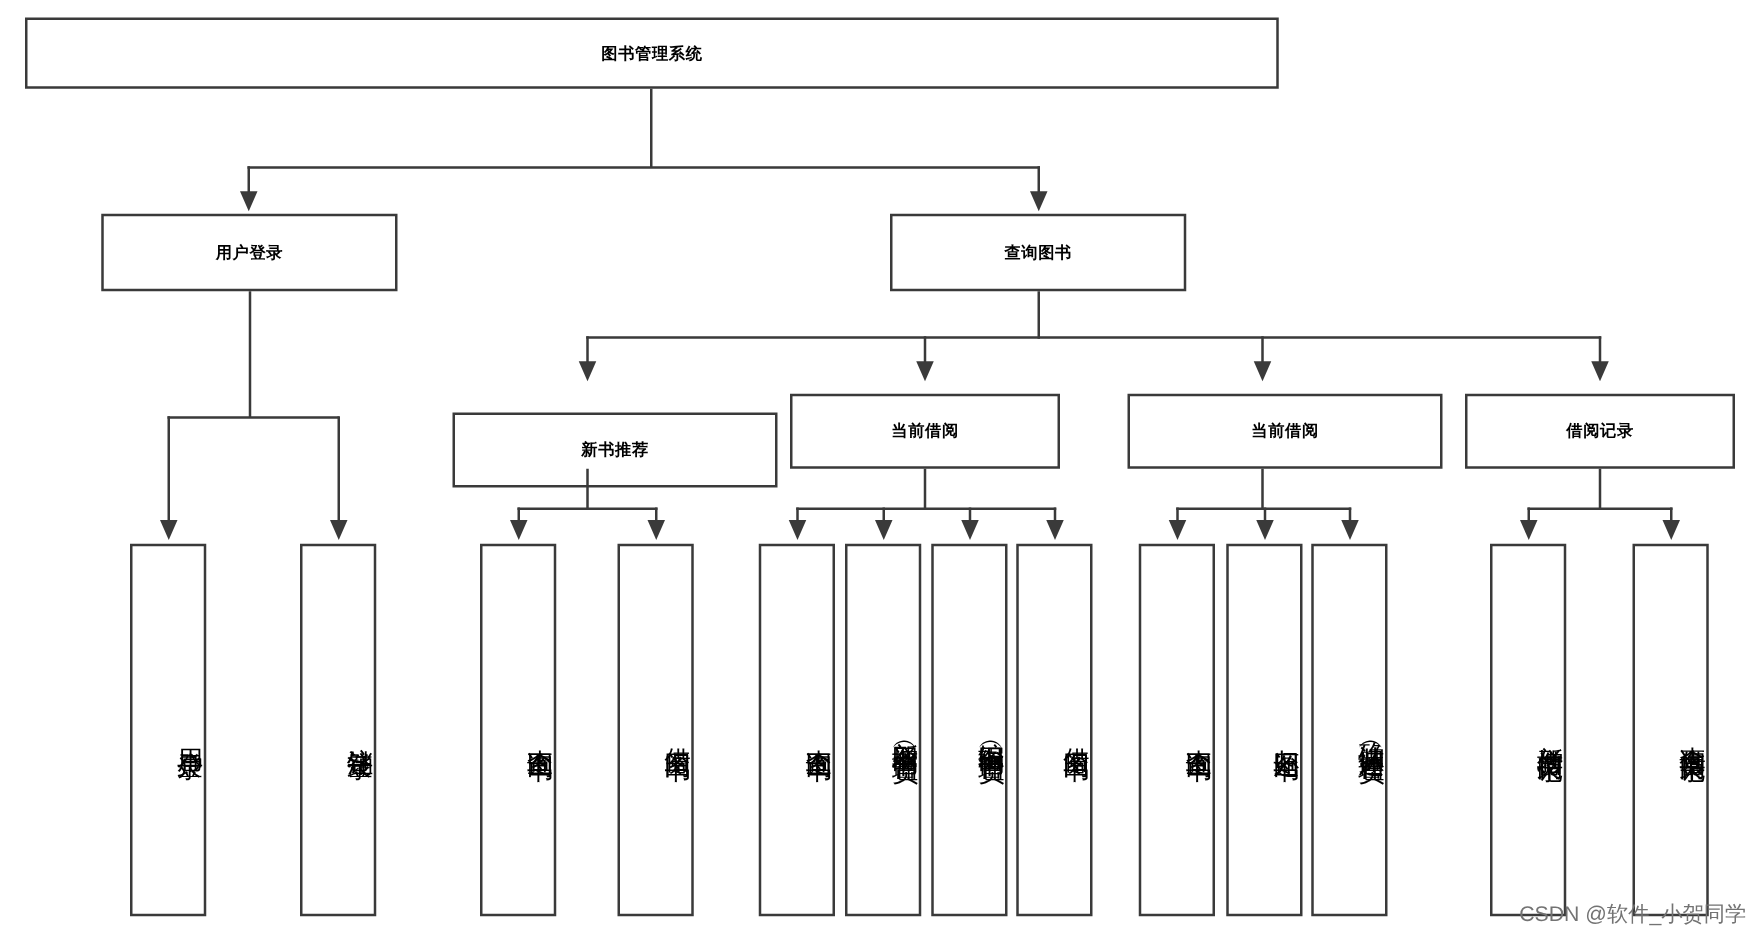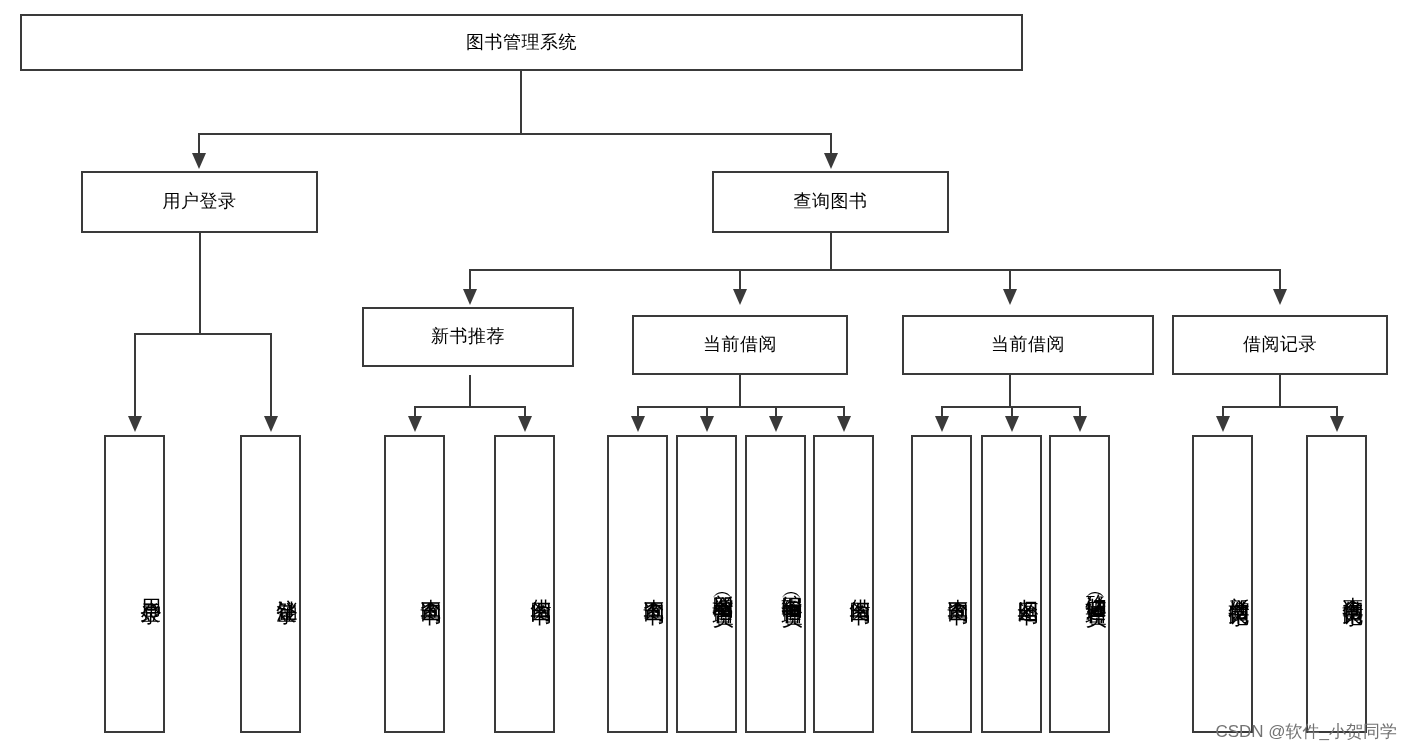--- a/index.html
+++ b/index.html
@@ -25,22 +25,23 @@
     background: #ffffff;
     border: 2px solid #3a3a3a;
     color: #000000;
     display: flex;
     align-items: center;
     justify-content: center;
     text-align: center;
     line-height: 1.18;
   }
   .node.h {
-    font-size: 18px;
+    font-size: 13px;
     letter-spacing: 0.5px;
+    font-weight: bold;
   }
   .node.v {
     writing-mode: vertical-rl;
     text-orientation: upright;
     font-size: 21px;
     letter-spacing: 2px;
     padding-top: 4px;
     align-items: flex-start;
     justify-content: center;
   }
@@ -122,21 +123,21 @@
 
   <div class="vline" style="left:739px; top:269px; height:22px;"></div>
   <div class="arrow" style="left:733px; top:289px;"></div>
 
   <div class="vline" style="left:1009px; top:269px; height:22px;"></div>
   <div class="arrow" style="left:1003px; top:289px;"></div>
 
   <div class="vline" style="left:1279px; top:269px; height:22px;"></div>
   <div class="arrow" style="left:1273px; top:289px;"></div>
 
-  <div class="node h" style="left:362px; top:307px; width:212px; height:60px;">
+  <div class="node h" style="left:362px; top:330px; width:260px; height:60px;">
     <span class="node-label">新书推荐</span>
   </div>
   <div class="node h" style="left:632px; top:315px; width:216px; height:60px;">
     <span class="node-label">当前借阅</span>
   </div>
   <div class="node h" style="left:902px; top:315px; width:252px; height:60px;">
     <span class="node-label">当前借阅</span>
   </div>
   <div class="node h" style="left:1172px; top:315px; width:216px; height:60px;">
     <span class="node-label">借阅记录</span>

